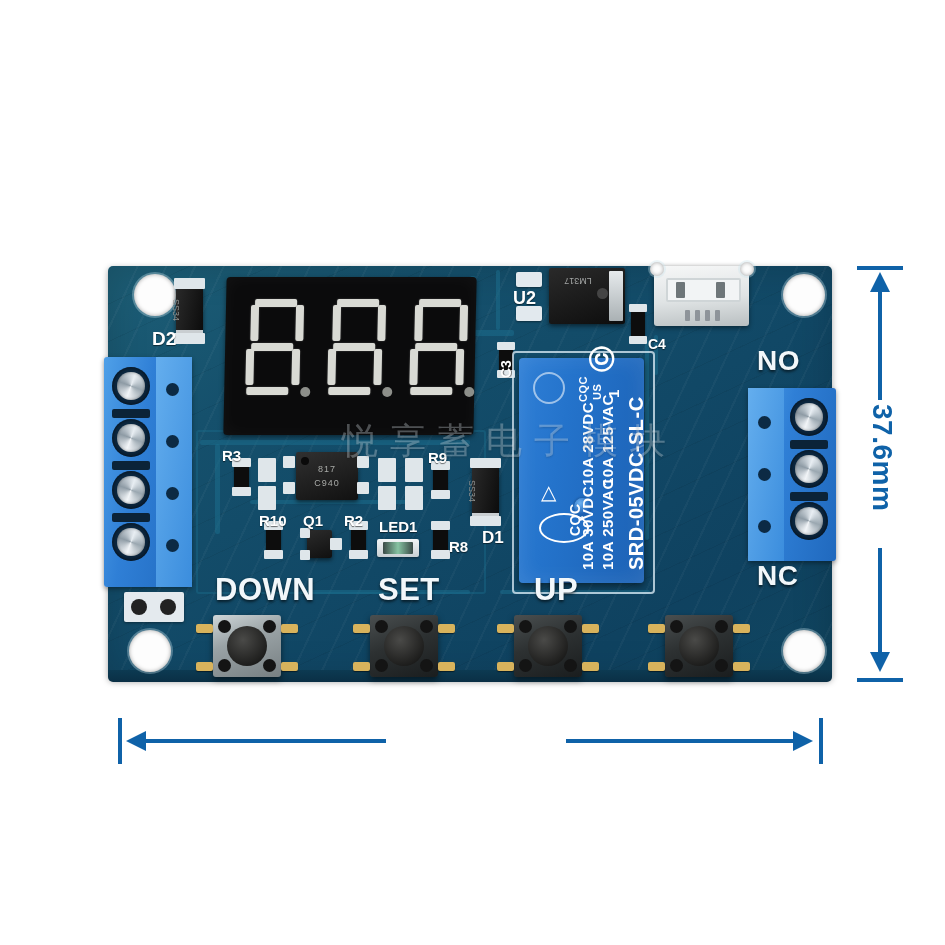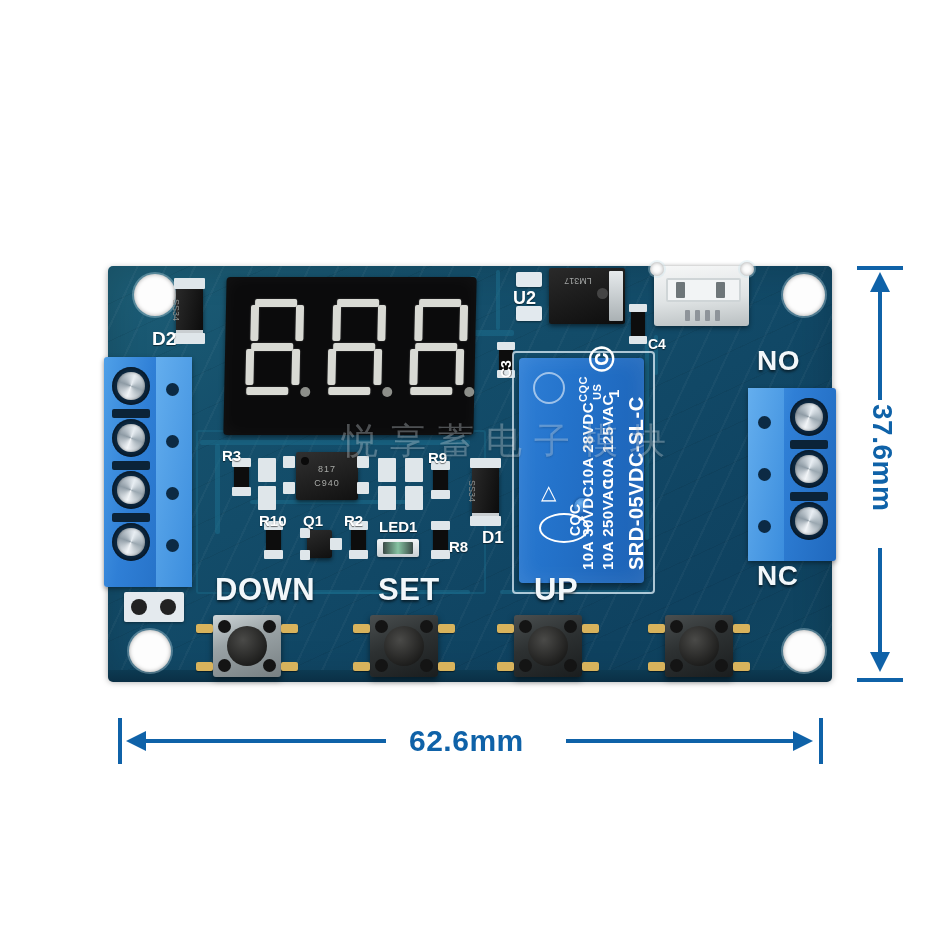--- a/index.html
+++ b/index.html
@@ -430,17 +430,16 @@
   <div class="arrow arr-up" style="left:870px;top:272px;"></div>
   <div class="dimline" style="left:878px;top:290px;width:4px;height:110px;"></div>
   <div class="dimtext-v" style="left:866px;top:404px;">37.6mm</div>
   <div class="dimline" style="left:878px;top:548px;width:4px;height:104px;"></div>
   <div class="arrow arr-down" style="left:870px;top:652px;"></div>
 
   <div class="dimline" style="left:118px;top:718px;width:4px;height:46px;"></div>
   <div class="dimline" style="left:819px;top:718px;width:4px;height:46px;"></div>
   <div class="arrow arr-left" style="left:126px;top:731px;"></div>
   <div class="dimline" style="left:146px;top:739px;width:240px;height:4px;"></div>
-  <div class="dimtext-h" style="left:409px;top:724px;">62.6mm</div>
   <div class="dimline" style="left:566px;top:739px;width:227px;height:4px;"></div>
   <div class="arrow arr-right" style="left:793px;top:731px;"></div>
 
 </div>
 
 </body></html>

